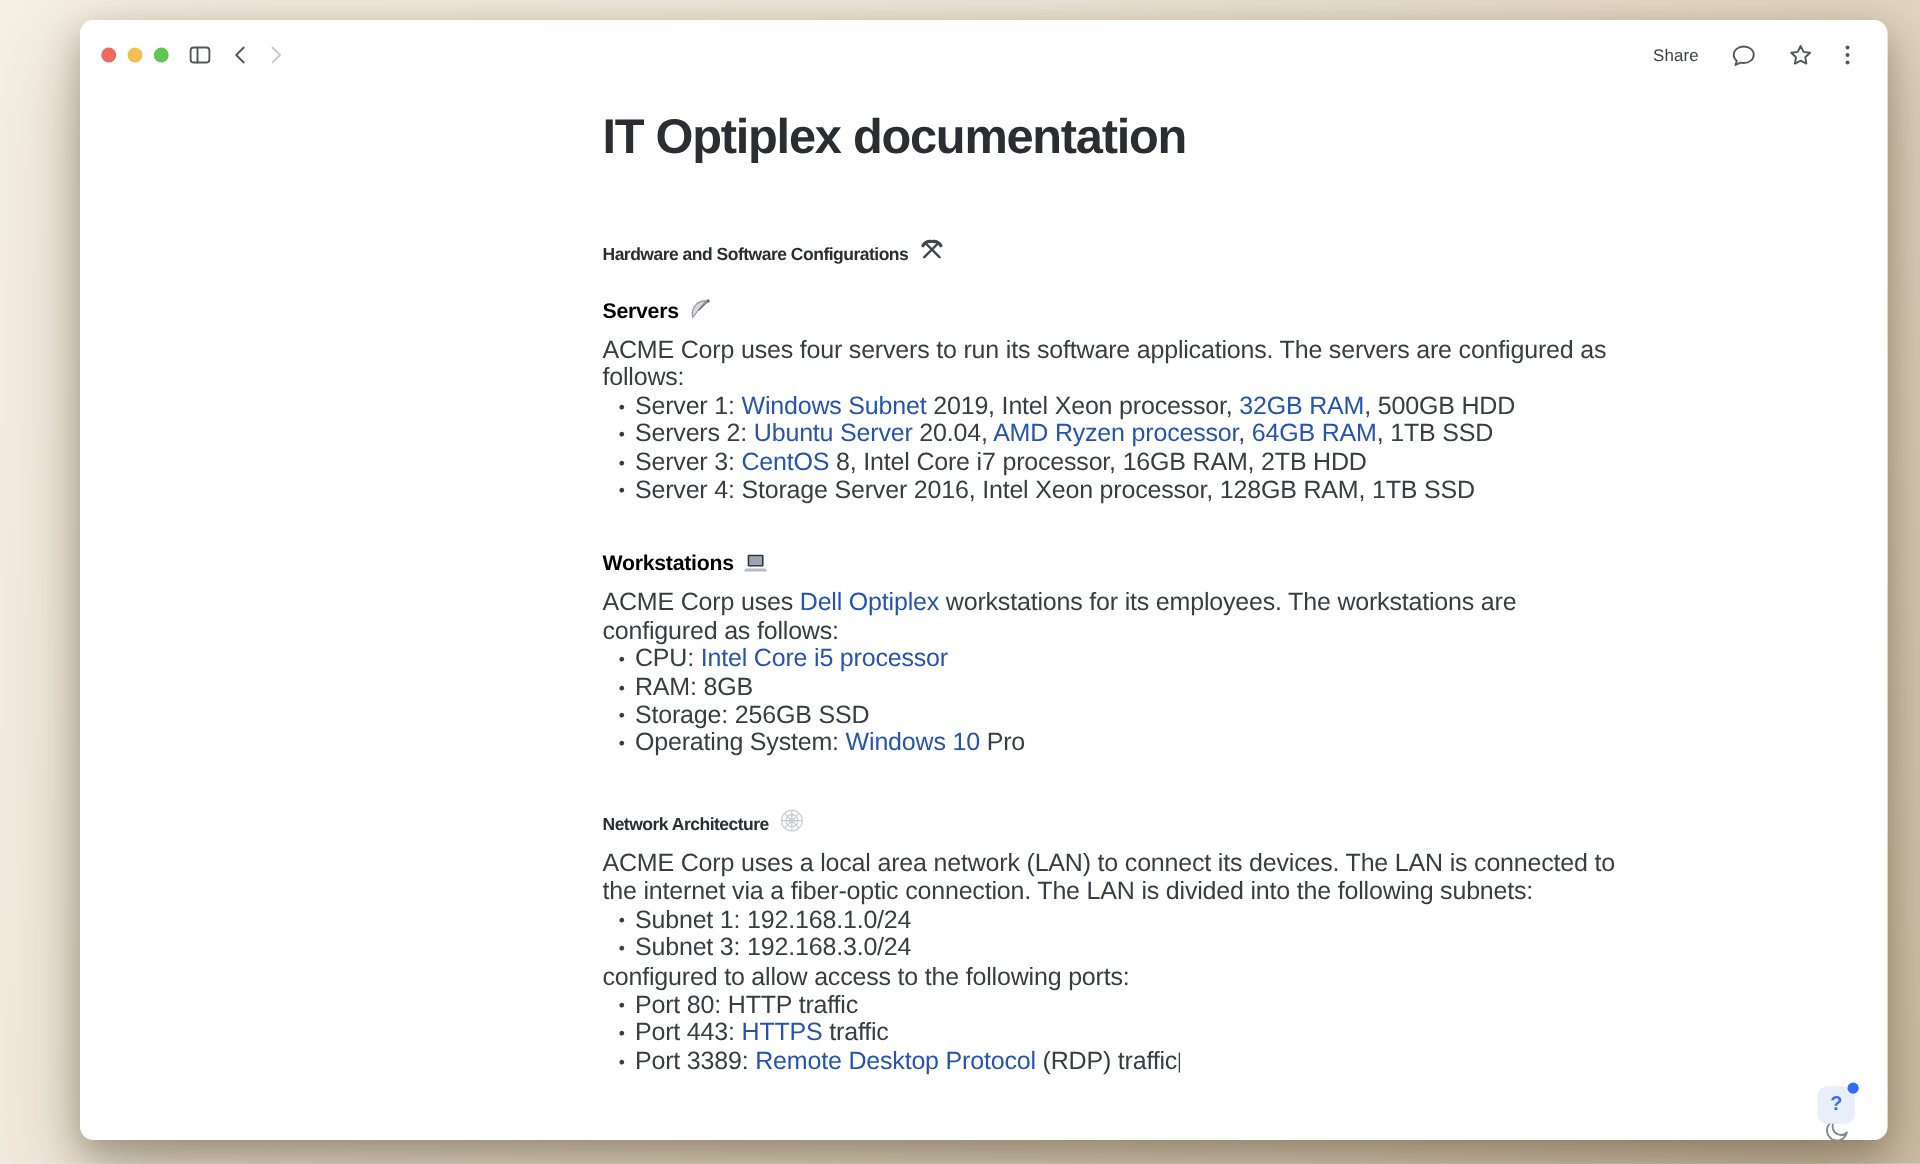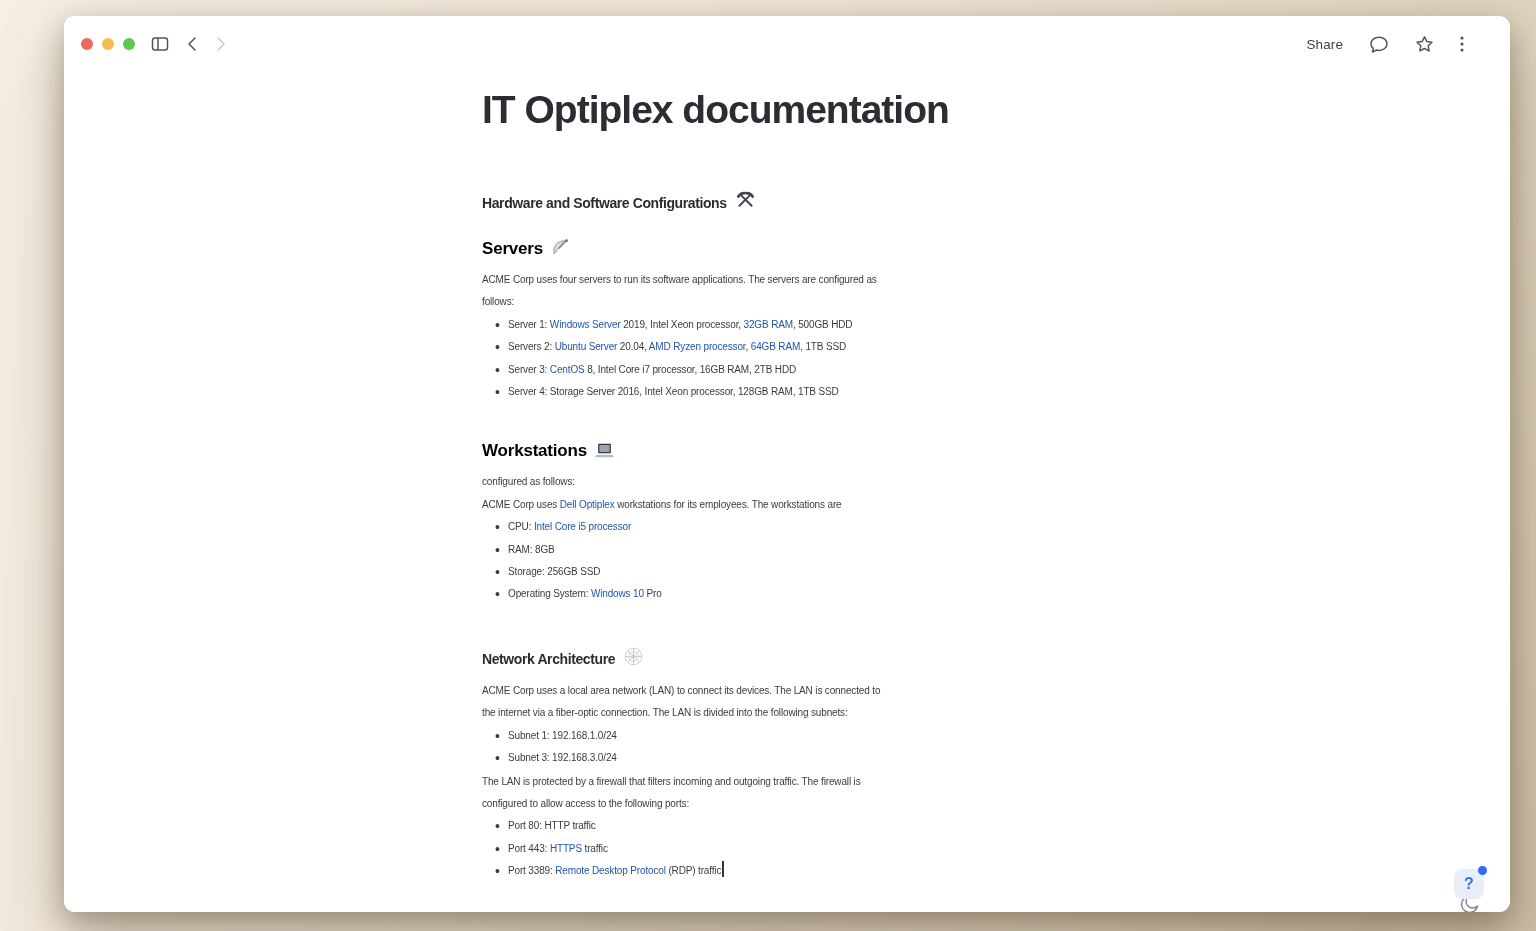--- a/index.html
+++ b/index.html
@@ -8,21 +8,21 @@
     font-family: "Liberation Sans", "DejaVu Sans", sans-serif;
     background: linear-gradient(118deg, #f6efe4 0%, #f0e7d9 40%, #e0d4bf 78%, #cfc1a8 100%);
   }
   .window {
     position:absolute; left:64px; top:16px; width:1446px; height:896px;
     background:#ffffff; border-radius:11px; overflow:hidden;
     box-shadow: 0 10px 28px rgba(80,62,38,.38), 0 30px 70px rgba(80,62,38,.30);
   }
   
   .titlebar {
-    position:absolute; top:0; left:0; right:16px; height:56px;
+    position:absolute; top:0; left:0; right:0; height:56px;
     display:flex; align-items:center; padding:0 30px 0 17px; background:#fff;
   }
   .lights { display:flex; gap:9px; align-items:center; }
   .light { width:12px; height:12px; border-radius:50%; display:inline-block; }
   .light.red{ background:#ed6a5e; } .light.yellow{ background:#f4bf4f; } .light.green{ background:#61c554; }
   .tb-btn { background:none; border:none; cursor:default; display:flex; align-items:center; justify-content:center; padding:0; }
   .tb-ico { stroke:#55565a; fill:none; stroke-width:1.5; stroke-linecap:round; stroke-linejoin:round; }
   .tb-ico.disabled { stroke:#c9cacd; }
   .sidebar-toggle { margin-left:16px; }
   .nav { display:flex; gap:17px; margin-left:17px; align-items:center; }
@@ -30,21 +30,21 @@
   .share { font-size:13.5px; color:#3f4045; letter-spacing:.1px; }
   
   .doc { position:absolute; top:56px; left:0; right:0; bottom:0; padding:14px 0 0 418px; background:#fff; }
   .line { white-space:nowrap; }
   h1.title { font-size:39px; line-height:48px; font-weight:700; letter-spacing:-1px; color:#2a2d32; }
   h2.h2 { font-size:14px; line-height:27px; font-weight:700; letter-spacing:-0.4px; color:#2a2d32; white-space:nowrap; }
   h3.h3 { font-size:17px; line-height:23px; font-weight:700; letter-spacing:-0.2px; color:#000000; white-space:nowrap; }
   .mt-hw { margin-top:56px; } .mt-h3 { margin-top:17px; } .mt-ws { margin-top:36px; }
   .mt-net { margin-top:40px; }
   .p { margin-top:6px; }
-  .p, ul.blist { font-size:10px; letter-spacing:-0.15px; color:#393c41; }
+  .p, ul.blist { font-size:20px; letter-spacing:-0.15px; color:#393c41; }
   .p .line, ul.blist li { line-height:22.4px; }
   ul.blist { list-style:none; }
   ul.blist li { position:relative; padding-left:26px; white-space:nowrap; }
   ul.blist li::before { content:"•"; position:absolute; left:13px; top:0; font-size:14px; color:#393c41; }
   .link { color:#2454ad; }
   .emoji { display:inline-block; margin-left:8px; vertical-align:-3px; }
   .caret { display:inline-block; width:1.5px; height:16px; background:#33363b; vertical-align:-3px; margin-left:1px; }
   
   .moon-btn { position:absolute; right:28px; top:821px; width:24px; height:24px; background:none; border:none; }
   .help-btn {
@@ -121,34 +121,34 @@
     <h3 class="h3 mt-h3"><span>Servers</span><span class="emoji"><svg width="19" height="19" viewBox="0 0 24 24">
             <path d="M4 20 A13 13 0 0 1 17.2 3.5 L4 20z" fill="#d7dade" stroke="#93979e" stroke-width="1.2"></path>
             <line x1="10" y1="13" x2="19" y2="4" stroke="#6b6f75" stroke-width="1.4"></line>
             <circle cx="19.5" cy="3.5" r="1.8" fill="#6b6f75"></circle>
           </svg></span></h3>
     <div class="p">
       <div class="line"><span>ACME Corp uses four servers to run its software applications. The servers are configured as</span></div>
       <div class="line"><span>follows:</span></div>
     </div>
     <ul class="blist">
-      <li><span>Server 1: </span><span class="link">Windows Server</span><span> 2019, Intel Xeon processor, </span><span class="link">32GB RAM</span><span>, 500GB HDD</span></li>
+      <li><span>Server 1: </span><span class="link">Windows Subnet</span><span> 2019, Intel Xeon processor, </span><span class="link">32GB RAM</span><span>, 500GB HDD</span></li>
       <li><span>Servers 2: </span><span class="link">Ubuntu Server</span><span> 20.04, </span><span class="link">AMD Ryzen processor</span><span>, </span><span class="link">64GB RAM</span><span>, 1TB SSD</span></li>
       <li><span>Server 3: </span><span class="link">CentOS</span><span> 8, Intel Core i7 processor, 16GB RAM, 2TB HDD</span></li>
       <li><span>Server 4: Storage Server 2016, Intel Xeon processor, 128GB RAM, 1TB SSD</span></li>
     </ul>
 
     <h3 class="h3 mt-ws"><span>Workstations</span><span class="emoji"><svg width="19" height="17" viewBox="0 0 24 21">
             <rect x="4" y="2" width="16" height="12" rx="1" fill="#2e3136"></rect>
             <rect x="5.5" y="3.5" width="13" height="9" fill="#9aa4b2"></rect>
             <path d="M2 16 h20 l2 3 H0 z" fill="#b7bcc3"></path>
           </svg></span></h3>
     <div class="p">
+      <div class="line"><span>ACME Corp uses </span><span class="link">Dell Optiplex</span><span> workstations for its employees. The workstations are</span></div>
       <div class="line"><span>configured as follows:</span></div>
-      <div class="line"><span>ACME Corp uses </span><span class="link">Dell Optiplex</span><span> workstations for its employees. The workstations are</span></div>
     </div>
     <ul class="blist">
       <li><span>CPU: </span><span class="link">Intel Core i5 processor</span></li>
       <li><span>RAM: 8GB</span></li>
       <li><span>Storage: 256GB SSD</span></li>
       <li><span>Operating System: </span><span class="link">Windows 10</span><span> Pro</span></li>
     </ul>
 
     <h2 class="h2 mt-net"><span>Network Architecture</span><span class="emoji"><svg width="21" height="21" viewBox="0 0 24 24">
             <g stroke="#c6c9cf" fill="none" stroke-width="1">
@@ -163,21 +163,20 @@
           </svg></span></h2>
     <div class="p" style="margin-top:4px;">
       <div class="line"><span>ACME Corp uses a local area network (LAN) to connect its devices. The LAN is connected to</span></div>
       <div class="line"><span>the internet via a fiber-optic connection. The LAN is divided into the following subnets:</span></div>
     </div>
     <ul class="blist">
       <li><span>Subnet 1: 192.168.1.0/24</span></li>
       <li><span>Subnet 3: 192.168.3.0/24</span></li>
     </ul>
     <div class="p" style="margin-top:1px;">
-      <div class="line"><span>The LAN is protected by a firewall that filters incoming and outgoing traffic. The firewall is</span></div>
       <div class="line"><span>configured to allow access to the following ports:</span></div>
     </div>
     <ul class="blist">
       <li><span>Port 80: HTTP traffic</span></li>
       <li><span>Port 443: </span><span class="link">HTTPS</span><span> traffic</span></li>
       <li><span><span>Port 3389: </span><span class="link">Remote Desktop Protocol</span><span> (RDP) traffic</span></span><span class="caret"></span></li>
     </ul>
 
     <button class="moon-btn">
       <svg width="22" height="22" viewBox="0 0 24 24">

